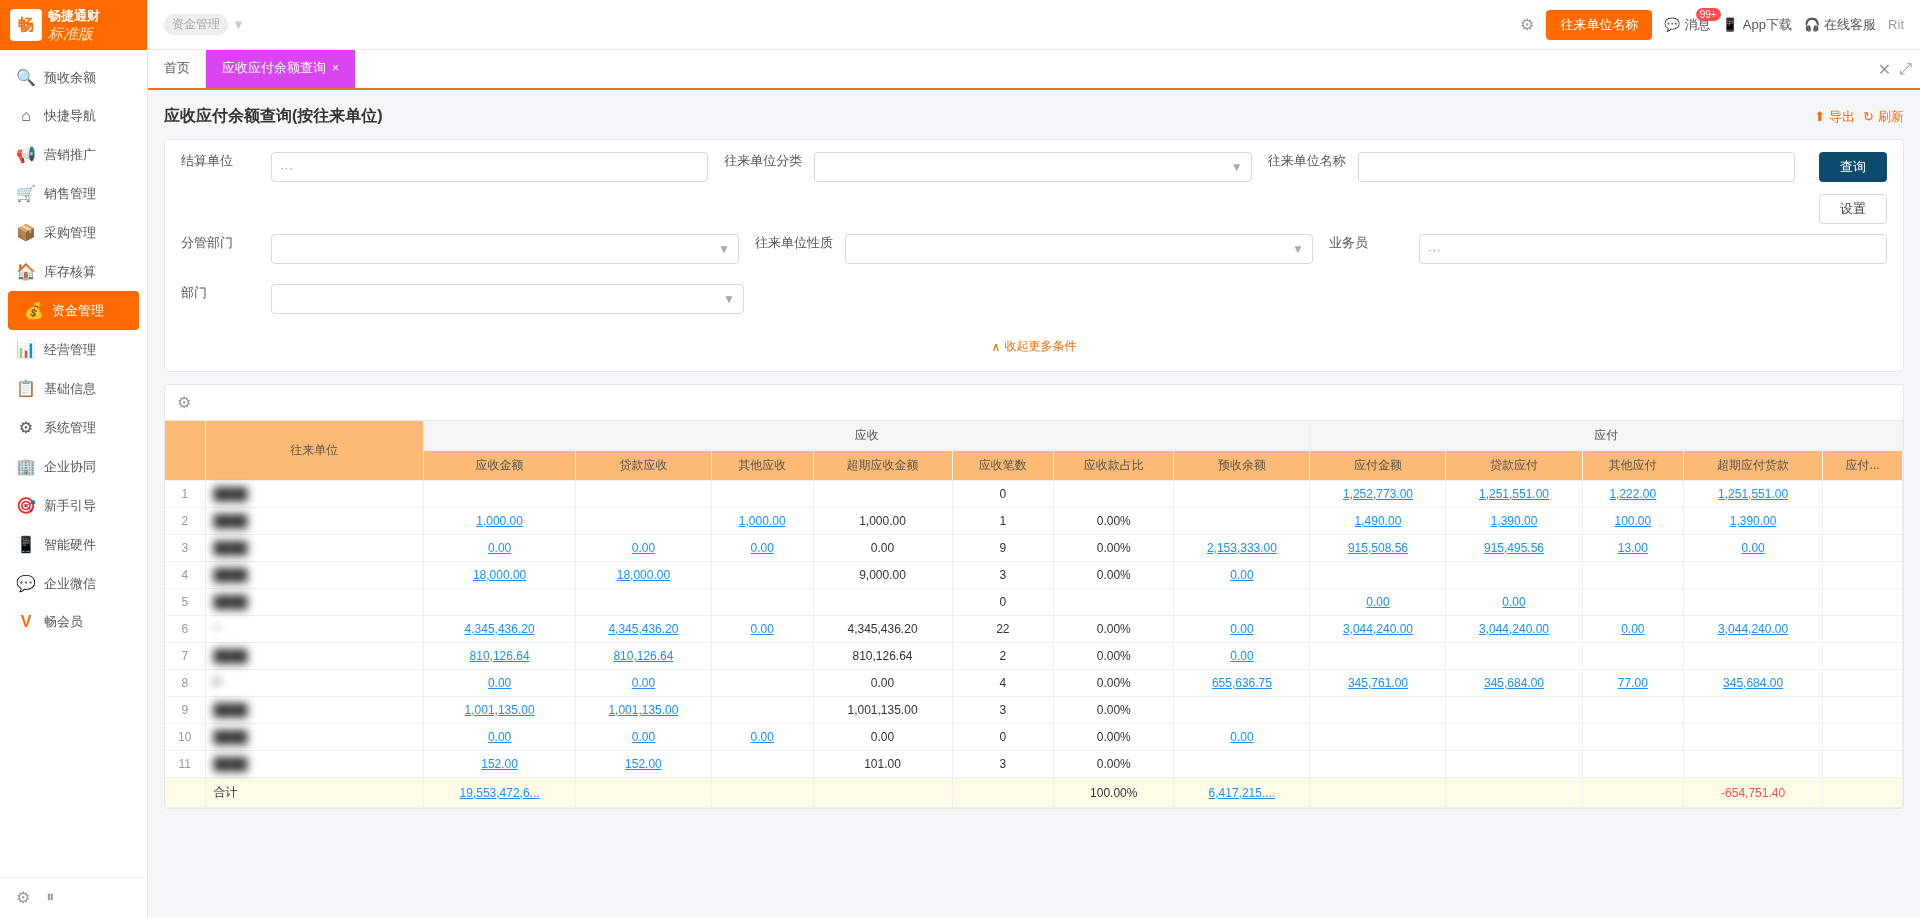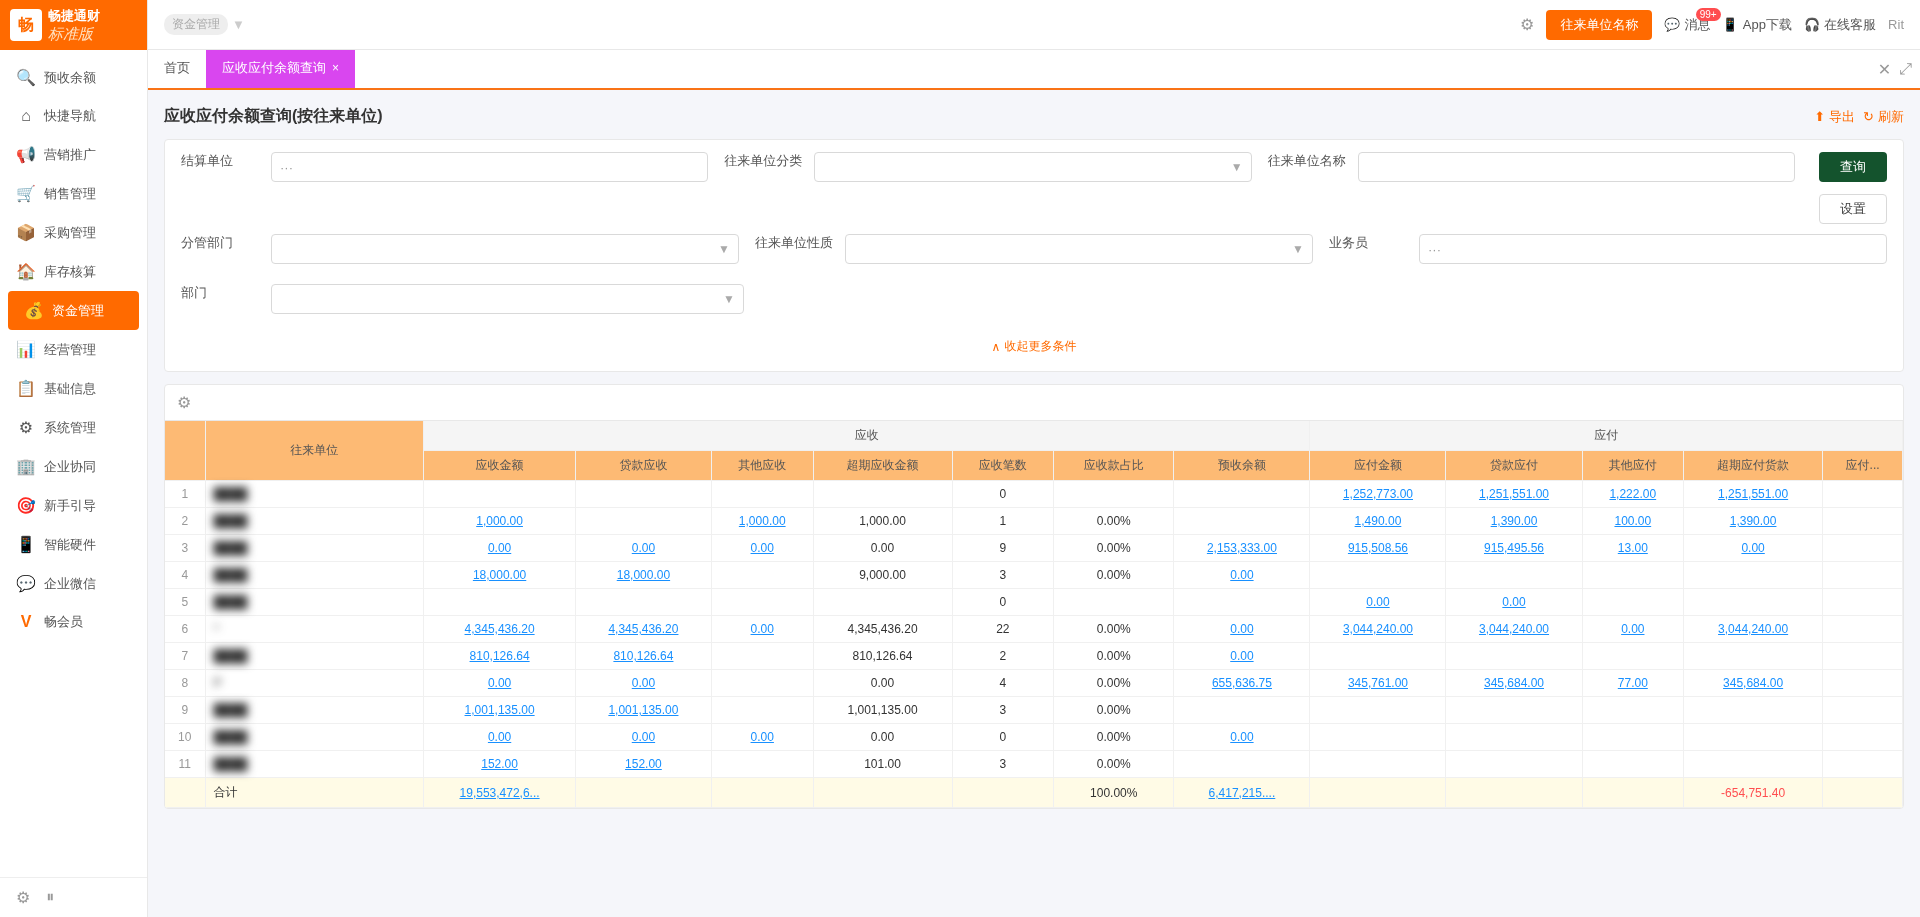--- a/index.html
+++ b/index.html
@@ -120,21 +120,21 @@
     }
     .filter-control-text { color: #999; font-size: 13px; }
     .filter-arrow { color: #aaa; font-size: 12px; }
 
     .collapse-btn {
       text-align: center; padding: 4px; cursor: pointer; color: #ff6a00;
       font-size: 12px; display: flex; align-items: center; justify-content: center; gap: 4px;
     }
 
     .btn-query {
-      background: #14532d; color: #fff; border: none; border-radius: 4px;
+      background: #0c4a6e; color: #fff; border: none; border-radius: 4px;
       padding: 6px 20px; cursor: pointer; font-size: 13px; width: 100%; margin-bottom: 6px;
     }
     .btn-setting {
       background: #fff; color: #404040; border: 1px solid #d9d9d9; border-radius: 4px;
       padding: 5px 20px; cursor: pointer; font-size: 13px; width: 100%;
     }
 
     
     .table-container {
       background: #fff; border-radius: 4px; border: 1px solid #e8e8e8;

